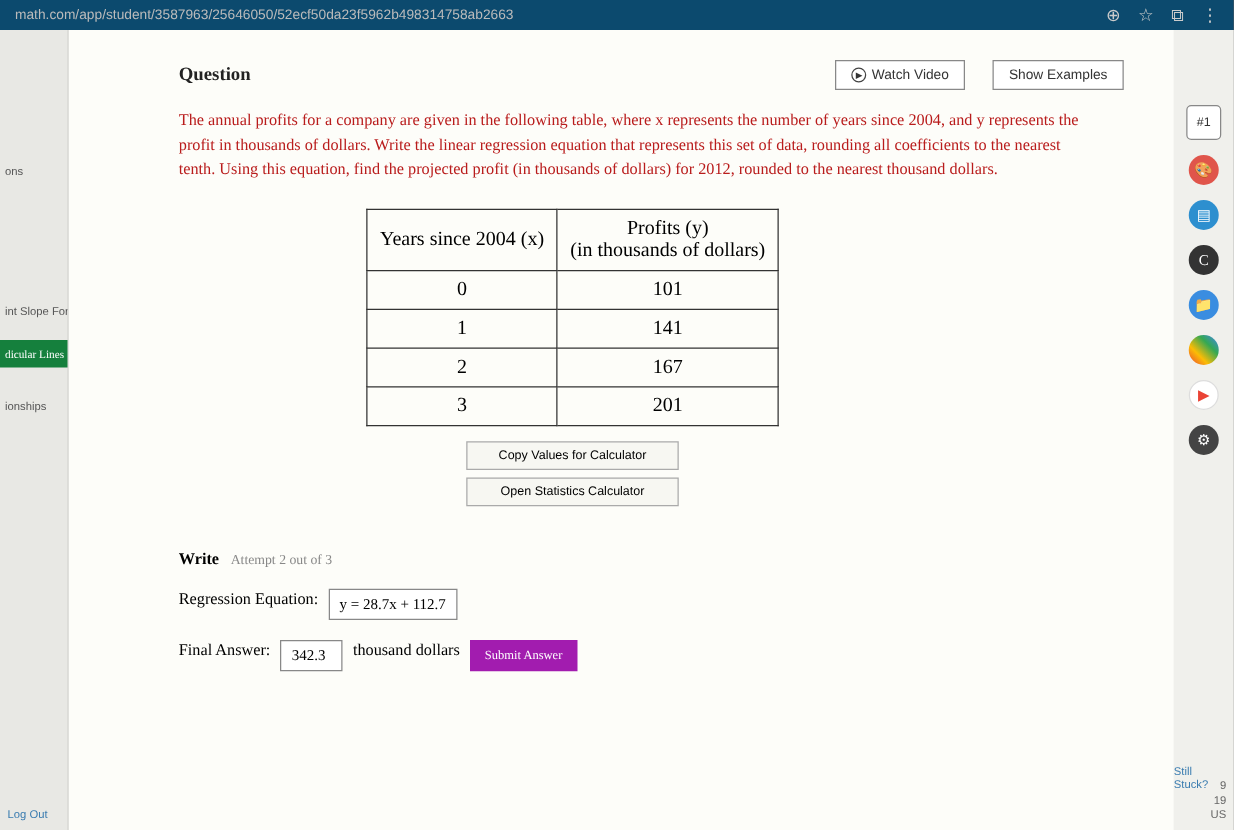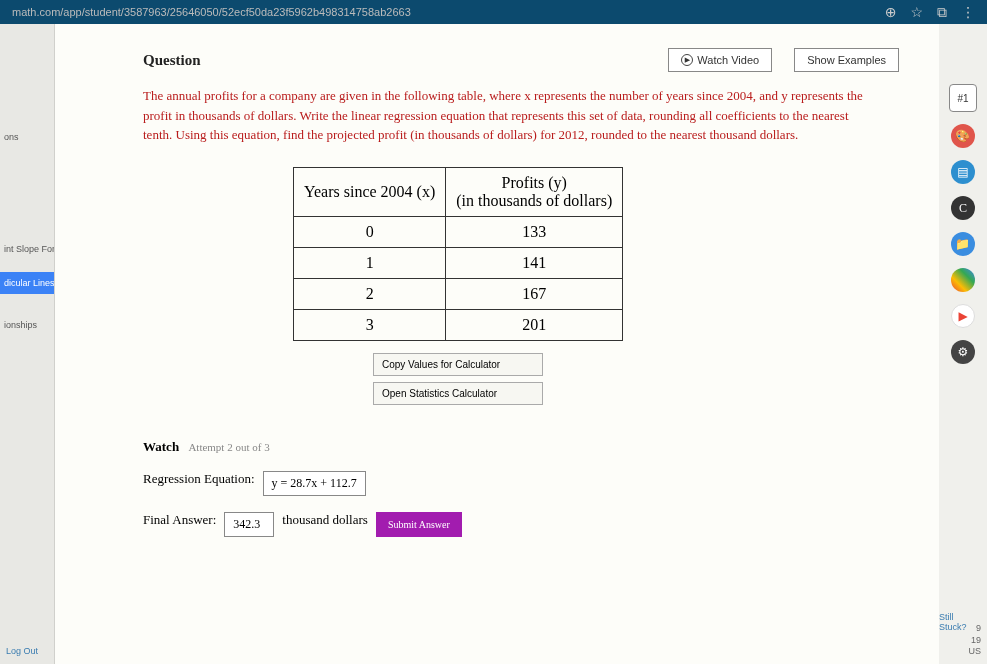--- a/index.html
+++ b/index.html
@@ -41,22 +41,23 @@
     }
     .sidebar-item {
       padding: 6px 4px;
       text-align: left;
       white-space: nowrap;
       overflow: hidden;
       font-size: 9px;
       color: #555;
     }
     .sidebar-item.active {
-      background: #3b82f6;
+      background: #15803d;
       color: #fff;
+      font-family: Liberation Serif, serif;
     }
     .logout {
       position: absolute;
       bottom: 8px;
       left: 6px;
       font-size: 9px;
       color: #3a7cb0;
       cursor: pointer;
     }
     .main {
@@ -130,21 +131,21 @@
       gap: 6px;
       width: 170px;
     }
     .small-btn {
       border: 1px solid #aaa;
       background: #f7f7f2;
       font-size: 10px;
       font-family: Arial, sans-serif;
       padding: 5px 8px;
       cursor: pointer;
-      text-align: left;
+      text-align: center;
     }
     .answer-section {
       margin-top: 34px;
       font-size: 13px;
     }
     .answer-label {
       font-weight: bold;
       display: inline;
     }
     .attempt {
@@ -282,21 +283,21 @@
             <th>Years since 2004 (x)</th>
             <th>
               <div>Profits (y)</div>
               <div>(in thousands of dollars)</div>
             </th>
           </tr>
         </thead>
         <tbody>
           <tr>
             <td>0</td>
-            <td>133</td>
+            <td>101</td>
           </tr>
           <tr>
             <td>1</td>
             <td>141</td>
           </tr>
           <tr>
             <td>2</td>
             <td>167</td>
           </tr>
           <tr>
@@ -306,21 +307,21 @@
         </tbody>
       </table>
     </div>
 
     <div class="calc-btns">
       <button class="small-btn">Copy Values for Calculator</button>
       <button class="small-btn">Open Statistics Calculator</button>
     </div>
 
     <div class="answer-section">
-      <span class="answer-label">Watch</span>
+      <span class="answer-label">Write</span>
       <span class="attempt">Attempt 2 out of 3</span>
 
       <div class="answer-row">
         <span>Regression Equation:</span>
         <span class="equation-box">y = 28.7x + 112.7</span>
       </div>
 
       <div class="answer-row">
         <span>Final Answer:</span>
         <span class="final-box">342.3</span>

